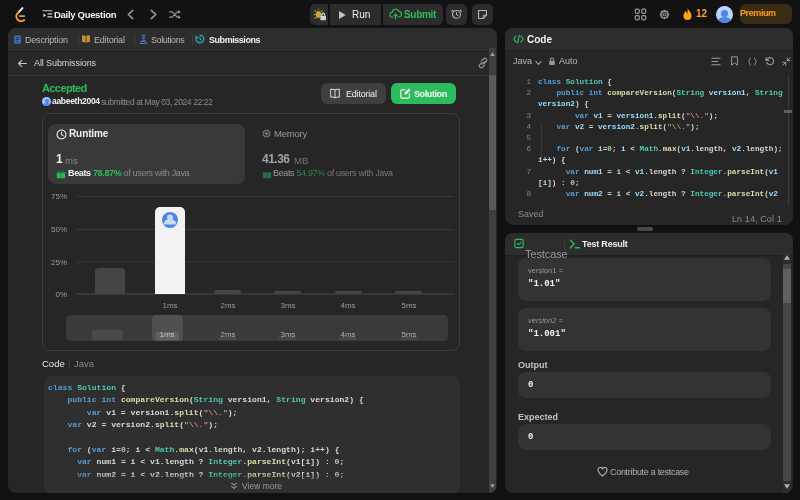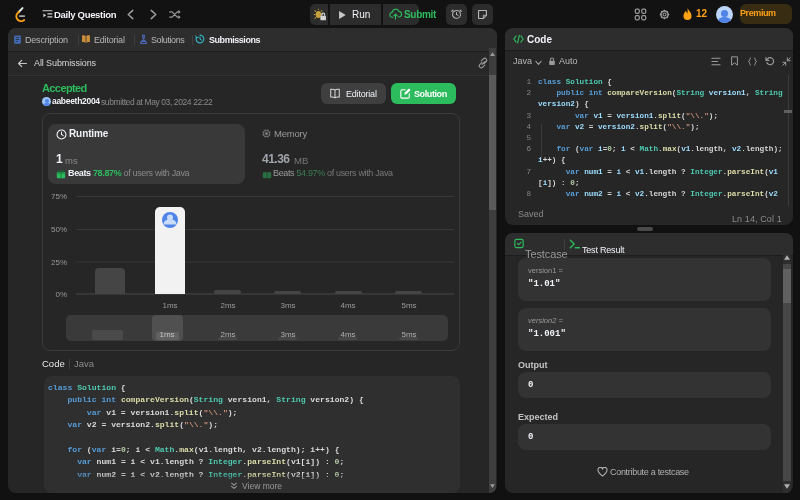--- a/index.html
+++ b/index.html
@@ -41,21 +41,21 @@
       <rect x="8.4" y="10" width="6.4" height="5.2" rx="1" fill="#d4d4d4"></rect>
       <path d="M9.9 10V8.6a1.7 1.7 0 0 1 3.4 0V10" stroke="#d4d4d4" stroke-width="1.3" fill="none"></path>
     </svg>
   </div>
   <div class="a" style="left:330px;top:4px;width:51px;height:21px;background:#2c2c2c;color:#eff1f6">
     <svg class="a" style="left:7px;top:5.5px" width="10" height="10" viewBox="0 0 12 12">
         <path d="M2.5 1.2 L10.5 6 L2.5 10.8z" fill="#c7c7c7"></path>
       </svg>
     <div class="a" style="left:22px;top:5px;font-size:10px;font-weight:normal">Run</div>
   </div>
-  <div class="a" style="left:383px;top:4px;width:36px;height:21px;background:#2c2c2c;border-radius:0 5px 5px 0">
+  <div class="a" style="left:383px;top:4px;width:60px;height:21px;background:#2c2c2c;border-radius:0 5px 5px 0">
     <svg class="a" style="left:6px;top:4px" width="13" height="13" viewBox="0 0 16 16">
       <path d="M4.5 11.5a3.2 3.2 0 0 1-.4-6.4 4.2 4.2 0 0 1 8.1-.9 3.4 3.4 0 0 1-.6 6.9" stroke="#2cbb5d" stroke-width="1.4" fill="none" stroke-linecap="round"></path>
       <path d="M8 13.5V8.2M8 7.6 5.9 9.8M8 7.6l2.1 2.2" stroke="#2cbb5d" stroke-width="1.4" fill="none" stroke-linecap="round"></path>
     </svg>
     <div class="a" style="left:21px;top:5px;font-size:10px;font-weight:bold;letter-spacing:-0.3px;color:#2cbb5d">Submit</div>
   </div>
   <div class="a" style="left:446px;top:4px;width:21px;height:21px;background:#2c2c2c;border-radius:5px">
     <svg class="a" style="left:5px;top:4px" width="11" height="12" viewBox="0 0 14 15">
       <circle cx="7" cy="8" r="5" stroke="#b5b5b5" stroke-width="1.4" fill="none"></circle>
       <path d="M7 5.5V8l1.8 1.2" stroke="#b5b5b5" stroke-width="1.3" fill="none" stroke-linecap="round"></path>
@@ -325,21 +325,21 @@
   <svg class="a" style="left:9px;top:5px" width="10" height="11" viewBox="0 0 12 13">
     <rect x="1" y="1.5" width="10" height="10" rx="2" stroke="#2cbb5d" stroke-width="1.4" fill="none"></rect>
     <path d="M4 6.5 5.7 8 8.5 4.8" stroke="#2cbb5d" stroke-width="1.3" fill="none" stroke-linecap="round" stroke-linejoin="round"></path>
   </svg>
   <div class="a" style="left:20px;top:15px;font-size:11px;letter-spacing:-0.1px;color:#9a9a9a">Testcase</div>
   <div class="a" style="left:59px;top:6px;width:1px;height:11px;background:#3e3e3e"></div>
   <svg class="a" style="left:64px;top:6px" width="11" height="10" viewBox="0 0 13 12">
     <path d="M1.5 1.5 6 6 1.5 10.5" stroke="#2cbb5d" stroke-width="1.6" fill="none" stroke-linecap="round" stroke-linejoin="round"></path>
     <path d="M7.5 10.5h5" stroke="#2cbb5d" stroke-width="1.6" stroke-linecap="round"></path>
   </svg>
-  <div class="a" style="left:77px;top:12px;font-size:9px;font-weight:normal;letter-spacing:-0.2px;color:#eff1f6">Test Result</div>
+  <div class="a" style="left:77px;top:6px;font-size:9px;font-weight:bold;letter-spacing:-0.2px;color:#eff1f6">Test Result</div>
 
   <div class="a" style="left:13px;top:25px;width:253px;height:43px;background:#333;border-radius:8px">
     <div class="a" style="left:10px;top:8px;font-size:7.5px;color:#9a9a9a">version1 =</div>
     <div class="mono a" style="left:10px;top:21px;font-size:9px;font-weight:bold;color:#eff1f6">"1.01"</div>
   </div>
   <div class="a" style="left:13px;top:75px;width:253px;height:43px;background:#333;border-radius:8px">
     <div class="a" style="left:10px;top:8px;font-size:7.5px;font-style:italic;color:#9a9a9a">version2 =</div>
     <div class="mono a" style="left:10px;top:21px;font-size:9px;font-weight:bold;color:#eff1f6">"1.001"</div>
   </div>
   <div class="a" style="left:13px;top:127px;font-size:9px;font-weight:bold;color:#c3c3c3">Output</div>

